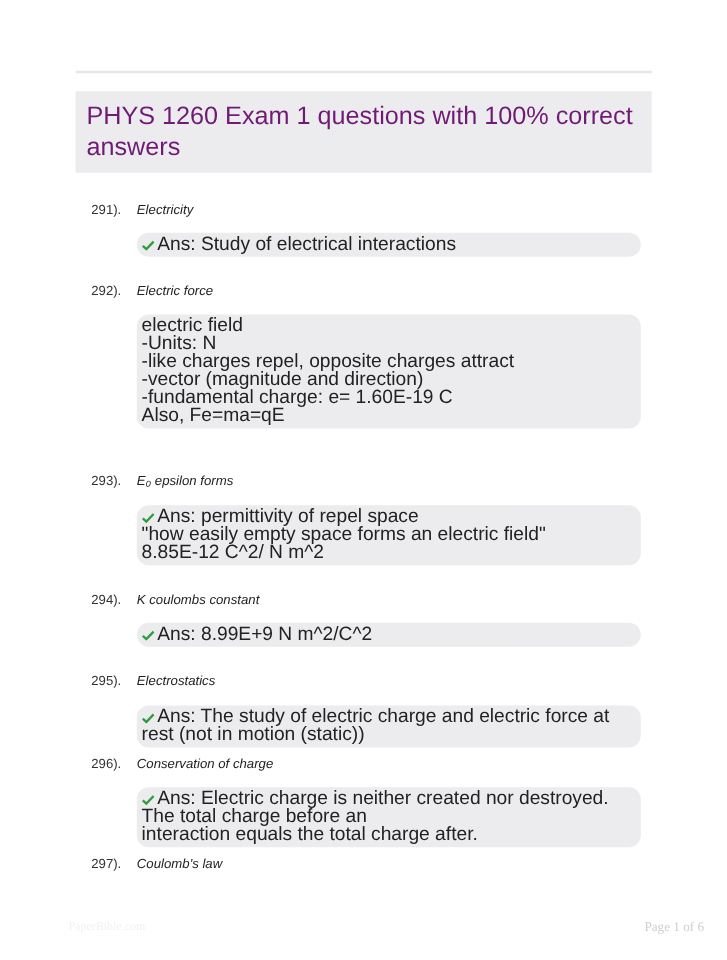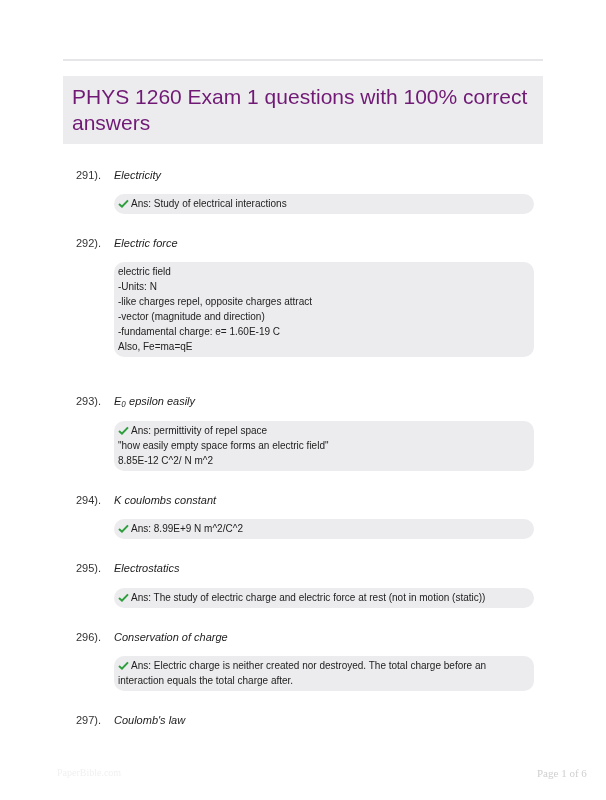--- a/index.html
+++ b/index.html
@@ -4,21 +4,21 @@
 <style>
   html, body { margin: 0; padding: 0; background: #ffffff; }
   body { width: 606px; height: 800px; position: relative; overflow: hidden;
          font-family: "Liberation Sans", "DejaVu Sans", sans-serif; color: #222; }
   .top-rule { position: absolute; left: 63px; top: 59px; width: 480px; height: 2px; background: #e6e6e8; }
   .title-box { position: absolute; left: 63px; top: 76px; width: 480px; height: 68px; background: #ececef; }
   .title { position: absolute; left: 9px; top: 8px; width: 465px; font-size: 21px; line-height: 26px; color: #701a75; margin: 0; font-weight: normal; }
   .q { position: absolute; left: 0; width: 606px; }
   .qnum { position: absolute; left: 76px; top: 0; font-size: 11px; color: #333; }
   .qtext { position: absolute; left: 114px; top: 0; font-size: 11px; color: #222; font-style: italic; }
-  .ans { position: absolute; left: 114px; width: 412px; background: #ececee; font-size: 10px; line-height: 15px; padding: 2px 4px 3px 4px; color: #222; border-radius: 10px; }
+  .ans { position: absolute; left: 114px; width: 412px; background: #ececee; font-size: 16px; line-height: 15px; padding: 2px 4px 3px 4px; color: #222; border-radius: 10px; }
   .ans-line { display: block; white-space: pre-wrap; }
   .check { display: inline-block; width: 11px; height: 9px; vertical-align: -1px; margin-right: 2px; }
   .footer-left { position: absolute; left: 57px; top: 767px; font-size: 10px; color: #f1f1f1; font-family: "Liberation Serif", serif; }
   .footer-right { position: absolute; left: 497px; top: 767px; font-size: 11px; color: #cfcfcf; font-family: "Liberation Serif", serif; margin-left: 40px; }
 </style>
 </head>
 <body>
 
 <div class="top-rule"></div>
 
@@ -44,21 +44,21 @@
   <span class="ans-line">electric field</span>
   <span class="ans-line">-Units: N</span>
   <span class="ans-line">-like charges repel, opposite charges attract</span>
   <span class="ans-line">-vector (magnitude and direction)</span>
   <span class="ans-line">-fundamental charge: e= 1.60E-19 C</span>
   <span class="ans-line">Also, Fe=ma=qE</span>
 </div>
 
 <div class="q" style="top:395px">
   <span class="qnum">293).</span>
-  <span class="qtext">E₀ epsilon easily</span>
+  <span class="qtext">E₀ epsilon forms</span>
 </div>
 <div class="ans" style="top:421px">
   <span class="ans-line"><svg class="check" viewBox="0 0 12 10">
         <path d="M1 5.5 L4.3 8.5 L11 1.5" stroke="#2e9e3e" stroke-width="2.2" fill="none"></path>
       </svg><span>Ans: permittivity of repel space</span></span>
   <span class="ans-line">"how easily empty space forms an electric field"</span>
   <span class="ans-line">8.85E-12 C^2/ N m^2</span>
 </div>
 
 <div class="q" style="top:494px">

